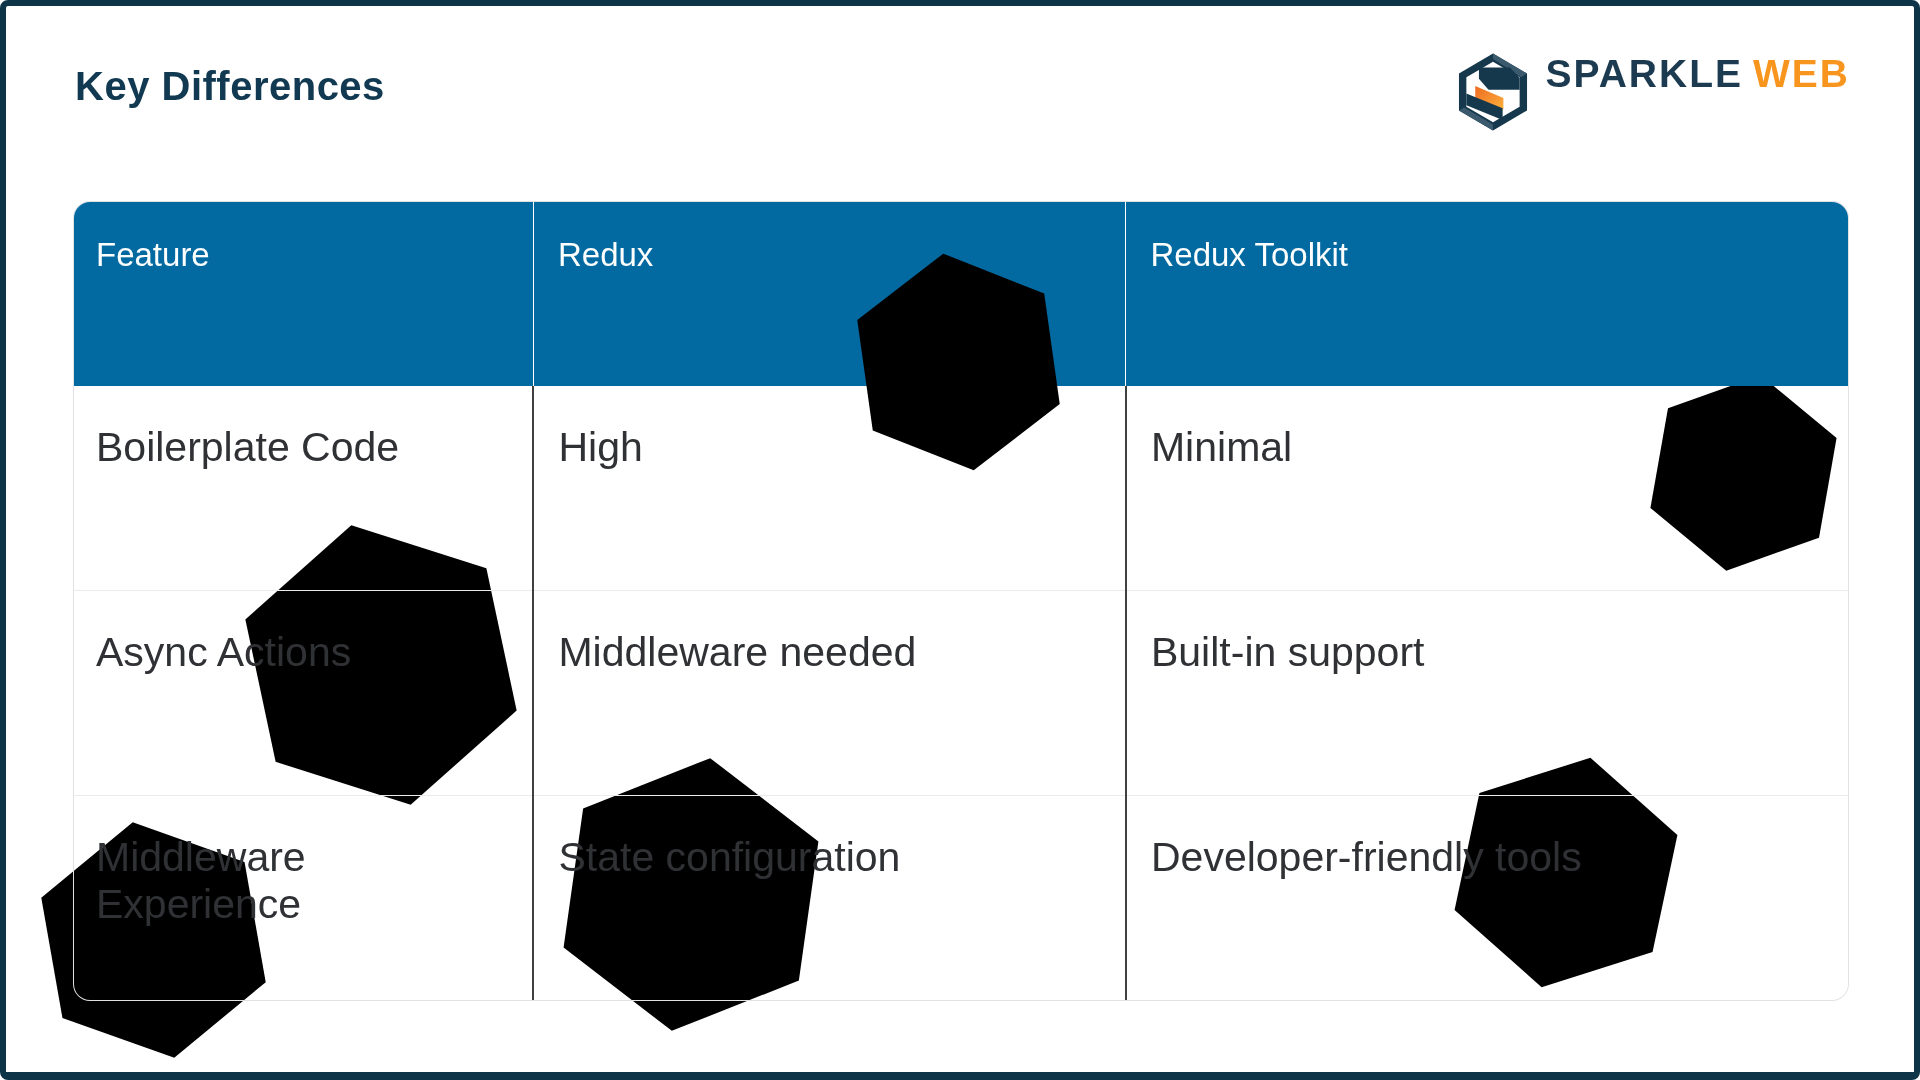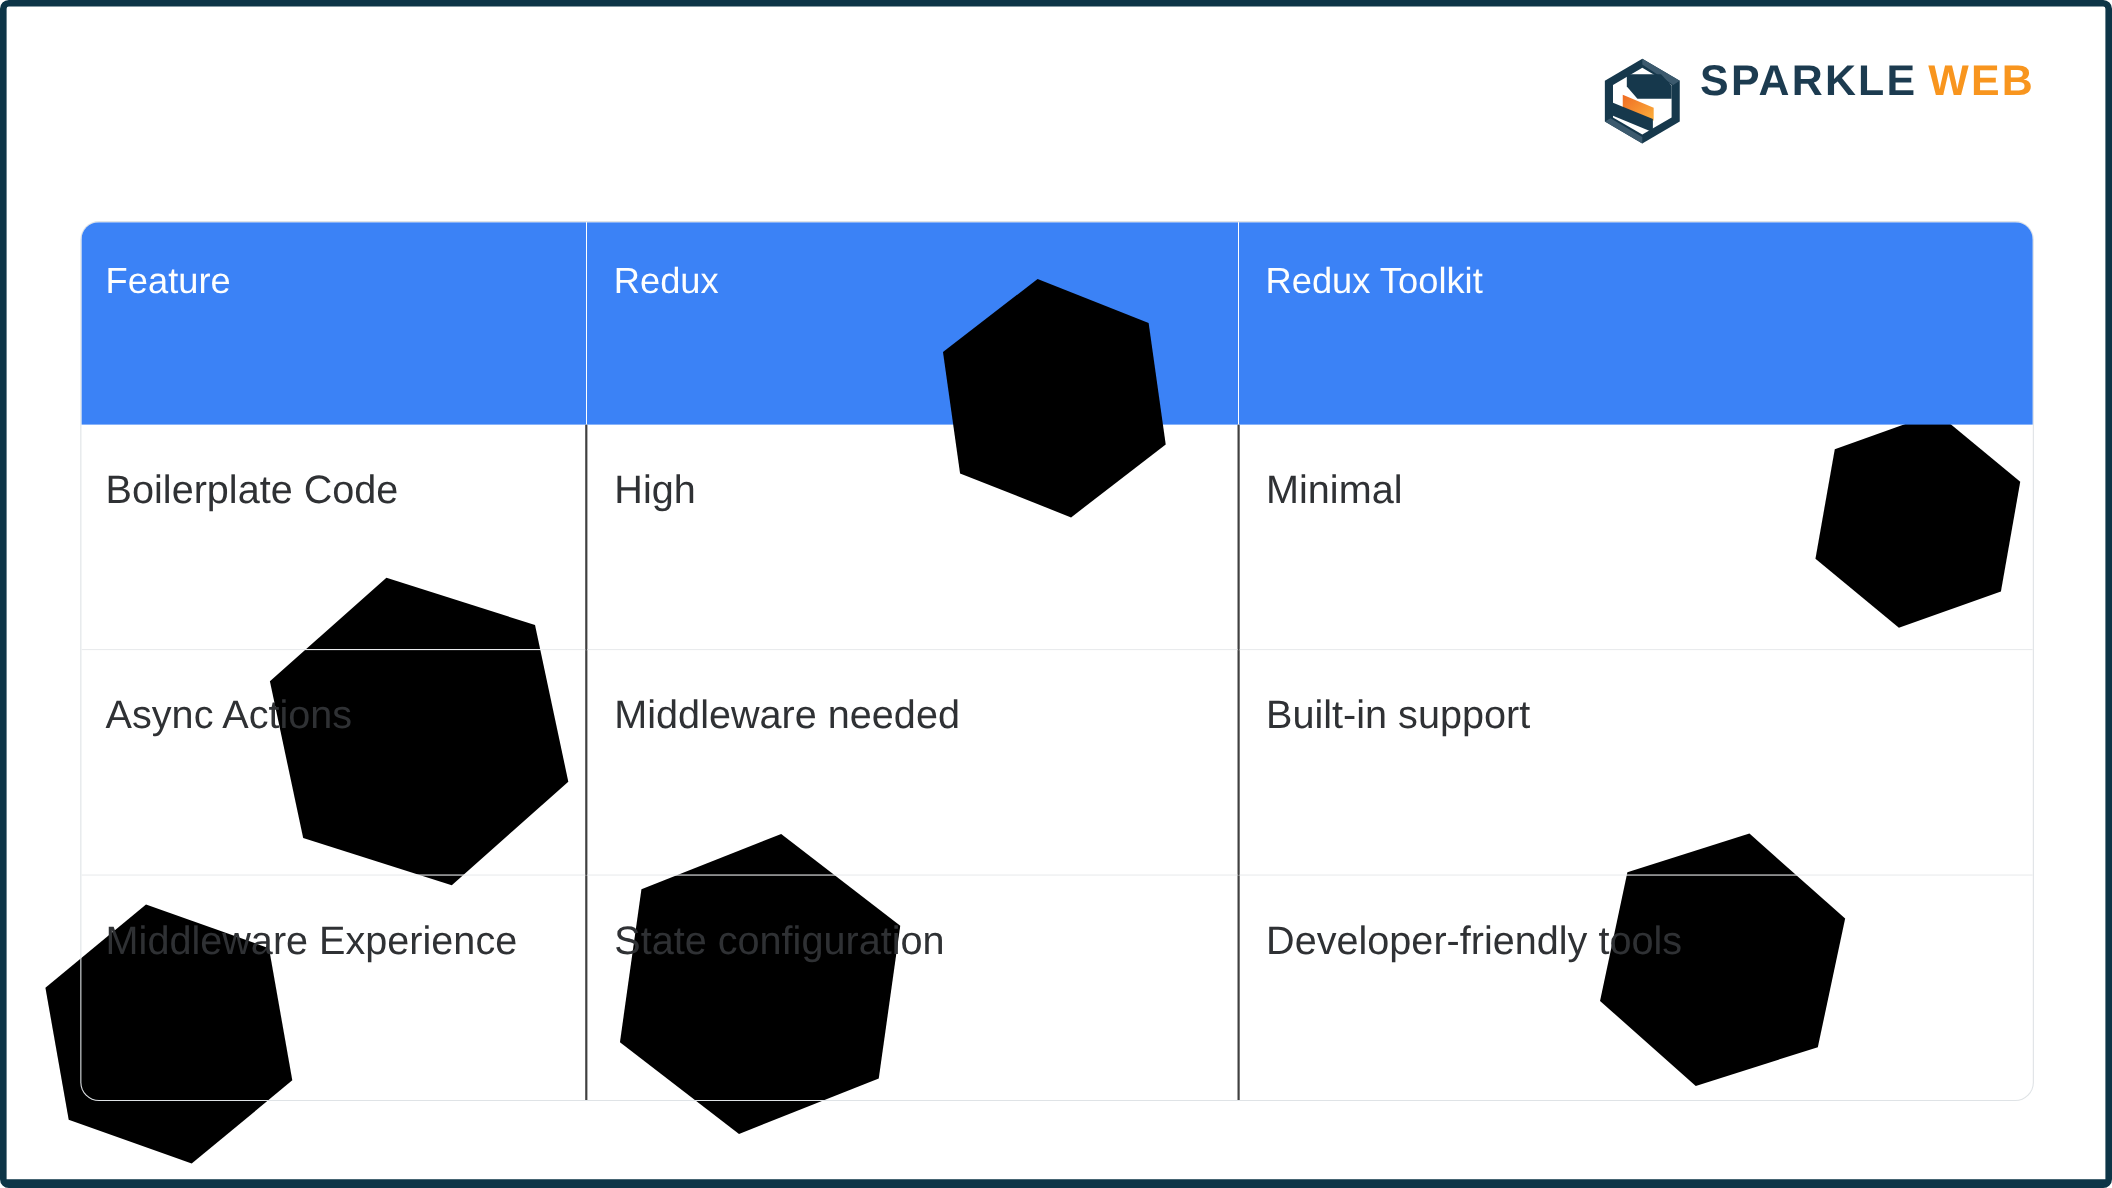--- a/index.html
+++ b/index.html
@@ -25,29 +25,29 @@
   .brand-text .accent{color:#f8951e;margin-left:10px;}
 
   
   .table-card{
     position:absolute;left:68px;top:196px;width:1774px;height:798px;z-index:1;
     border-radius:16px;overflow:hidden;box-shadow:0 0 0 1px #dfe3e6;
   }
   table.cmp{width:100%;height:100%;border-collapse:collapse;table-layout:fixed;}
   col.c1{width:25.9%;} col.c2{width:33.4%;} col.c3{width:40.7%;}
   thead th{
-    height:150px;background:#3b82f6;color:#fdfefe;
+    height:150px;background:#0369a1;color:#fdfefe;
     font-size:33px;font-weight:500;text-align:left;vertical-align:top;
     padding:34px 24px 0 24px;position:relative;
   }
   thead th:first-child{padding-left:22px;}
   thead th + th{border-left:1px solid rgba(255,255,255,0.10);}
   tbody td{
     height:129px;background:transparent;color:#2f3134;
-    font-size:36px;text-align:left;vertical-align:top;
+    font-size:41px;text-align:left;vertical-align:top;
     padding:38px 24px 0 24px;
   }
   tbody td:first-child{padding-left:22px;}
   tbody td + td{border-left:2px solid #404040;}
   tbody tr + tr td{border-top:1px solid #e9ebed;}
 
   
   .wm{position:absolute;z-index:0;pointer-events:none;}
   .wm.on-dark{z-index:3;}
 </style>
@@ -80,20 +80,21 @@
       <use href="#wm-hex"></use>
     </svg>
   <svg class="wm" style="left:1445px;top:740px;width:230px;height:253px;transform:rotate(12deg)">
       <use href="#wm-hex"></use>
     </svg>
 
   <svg class="wm on-dark" style="left:845px;top:238px;width:215px;height:236px;transform:rotate(-8deg)">
       <use href="#wm-hex"></use>
     </svg>
 
+  <h1 class="page-title">Key Differences</h1>
 
   <div class="brand">
     <svg class="brand-icon" viewBox="0 0 100 108" width="74" height="80">
       <defs>
         <linearGradient id="og" x1="0" y1="0" x2="1" y2="1">
           <stop offset="0" stop-color="#ef6b23"></stop>
           <stop offset="1" stop-color="#fcb03c"></stop>
         </linearGradient>
       </defs>
       <polygon points="50,2 96,29 96,79 50,106 4,79 4,29" fill="#16384c"></polygon>

